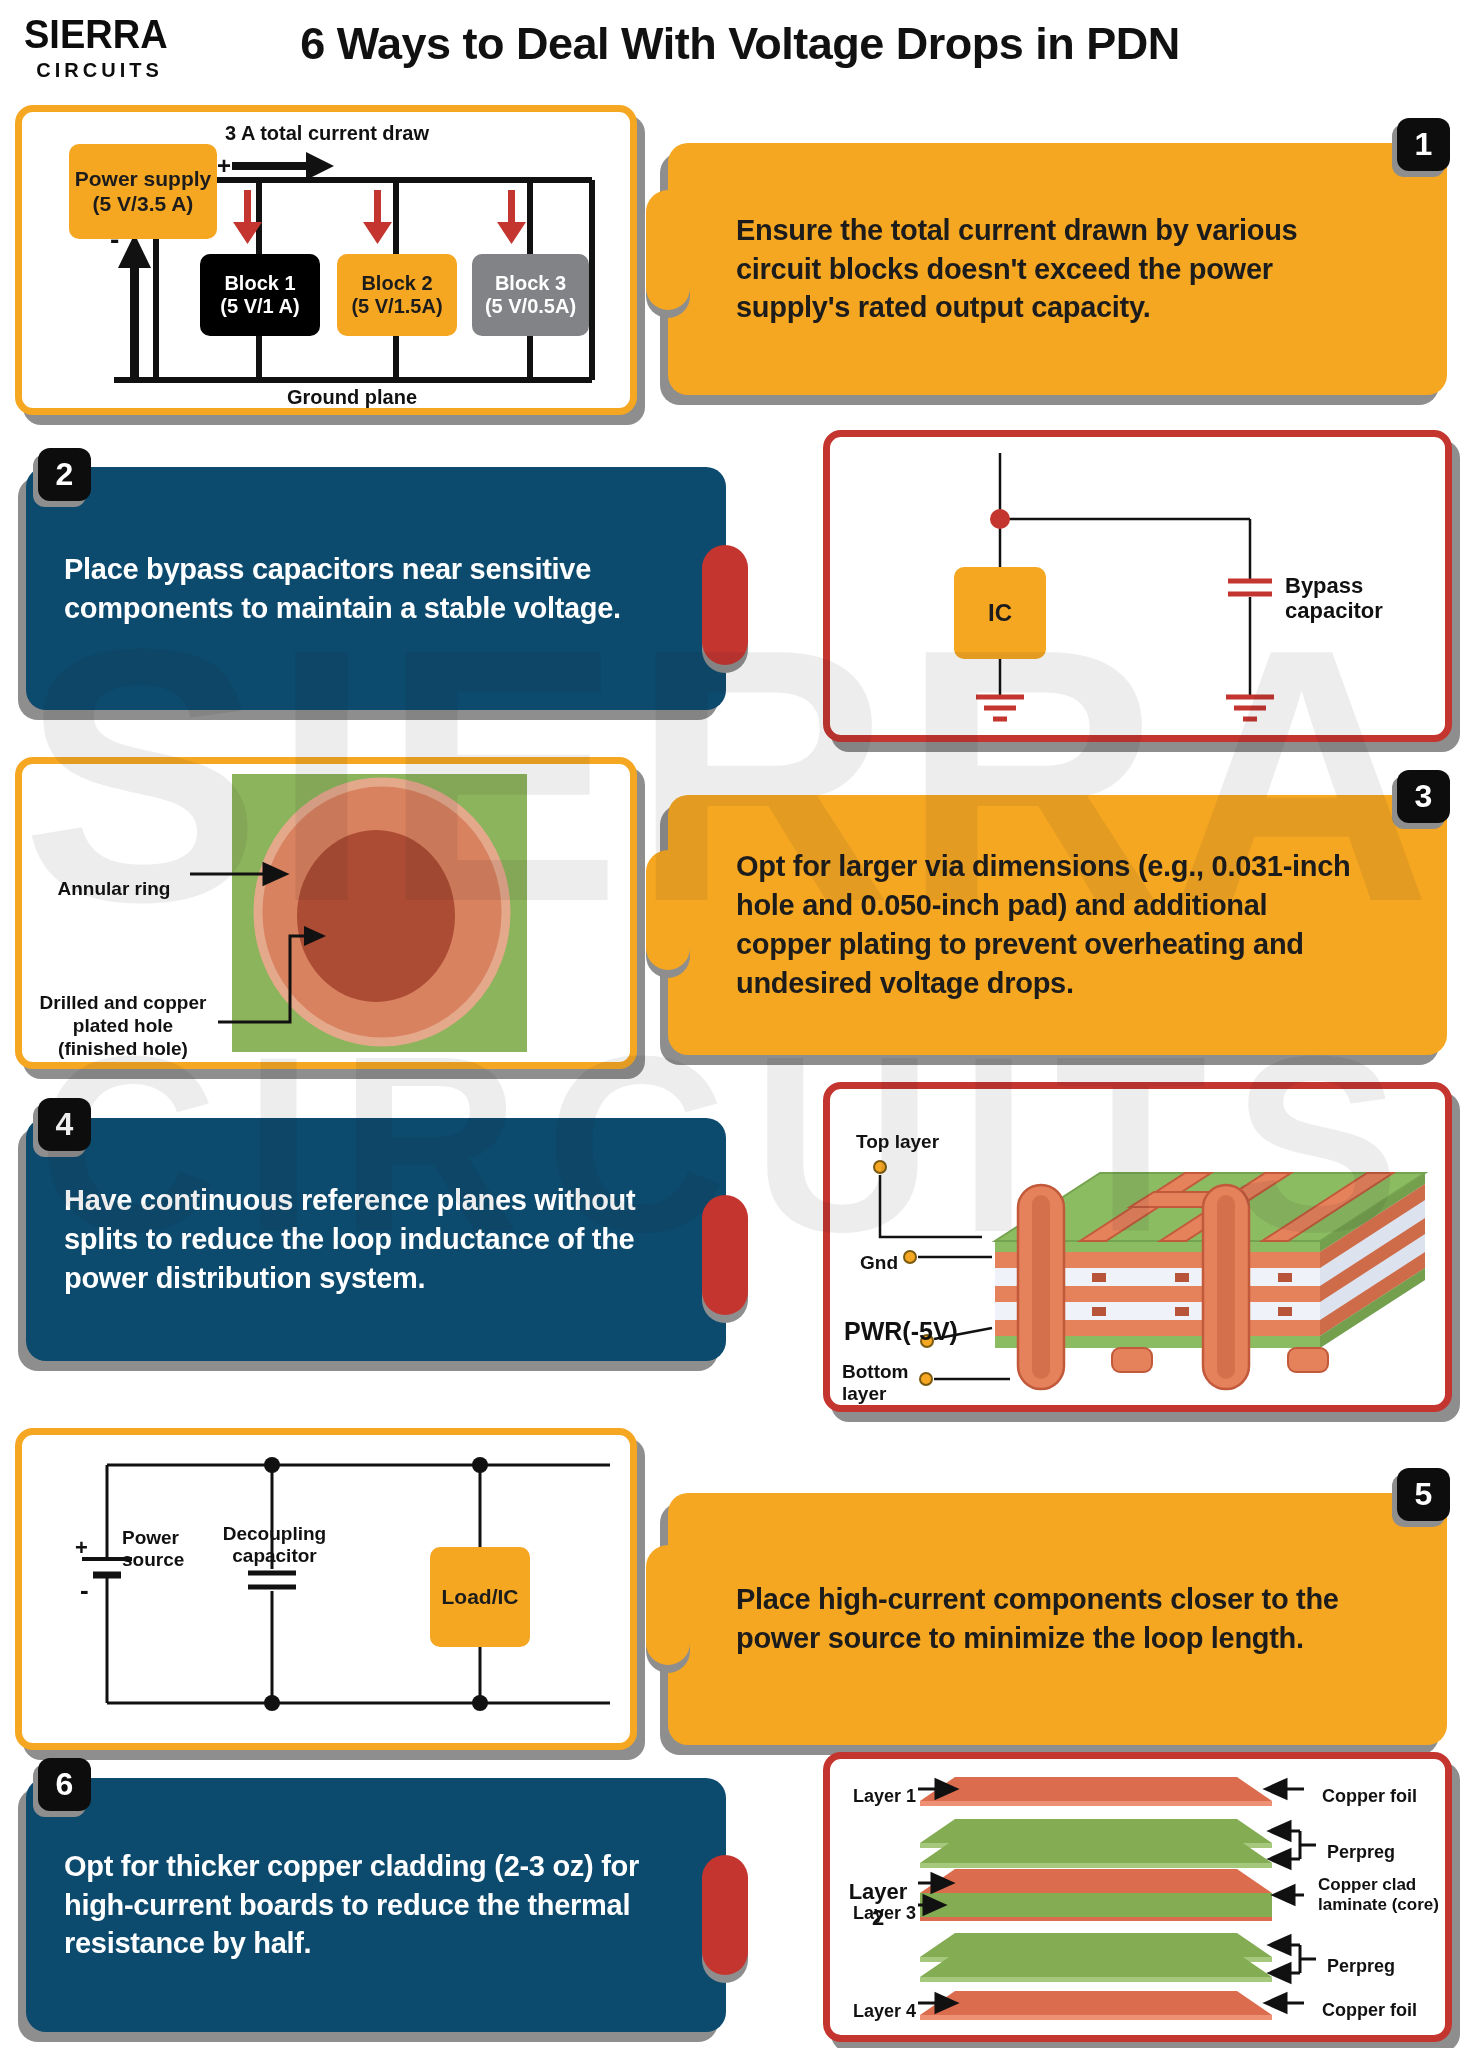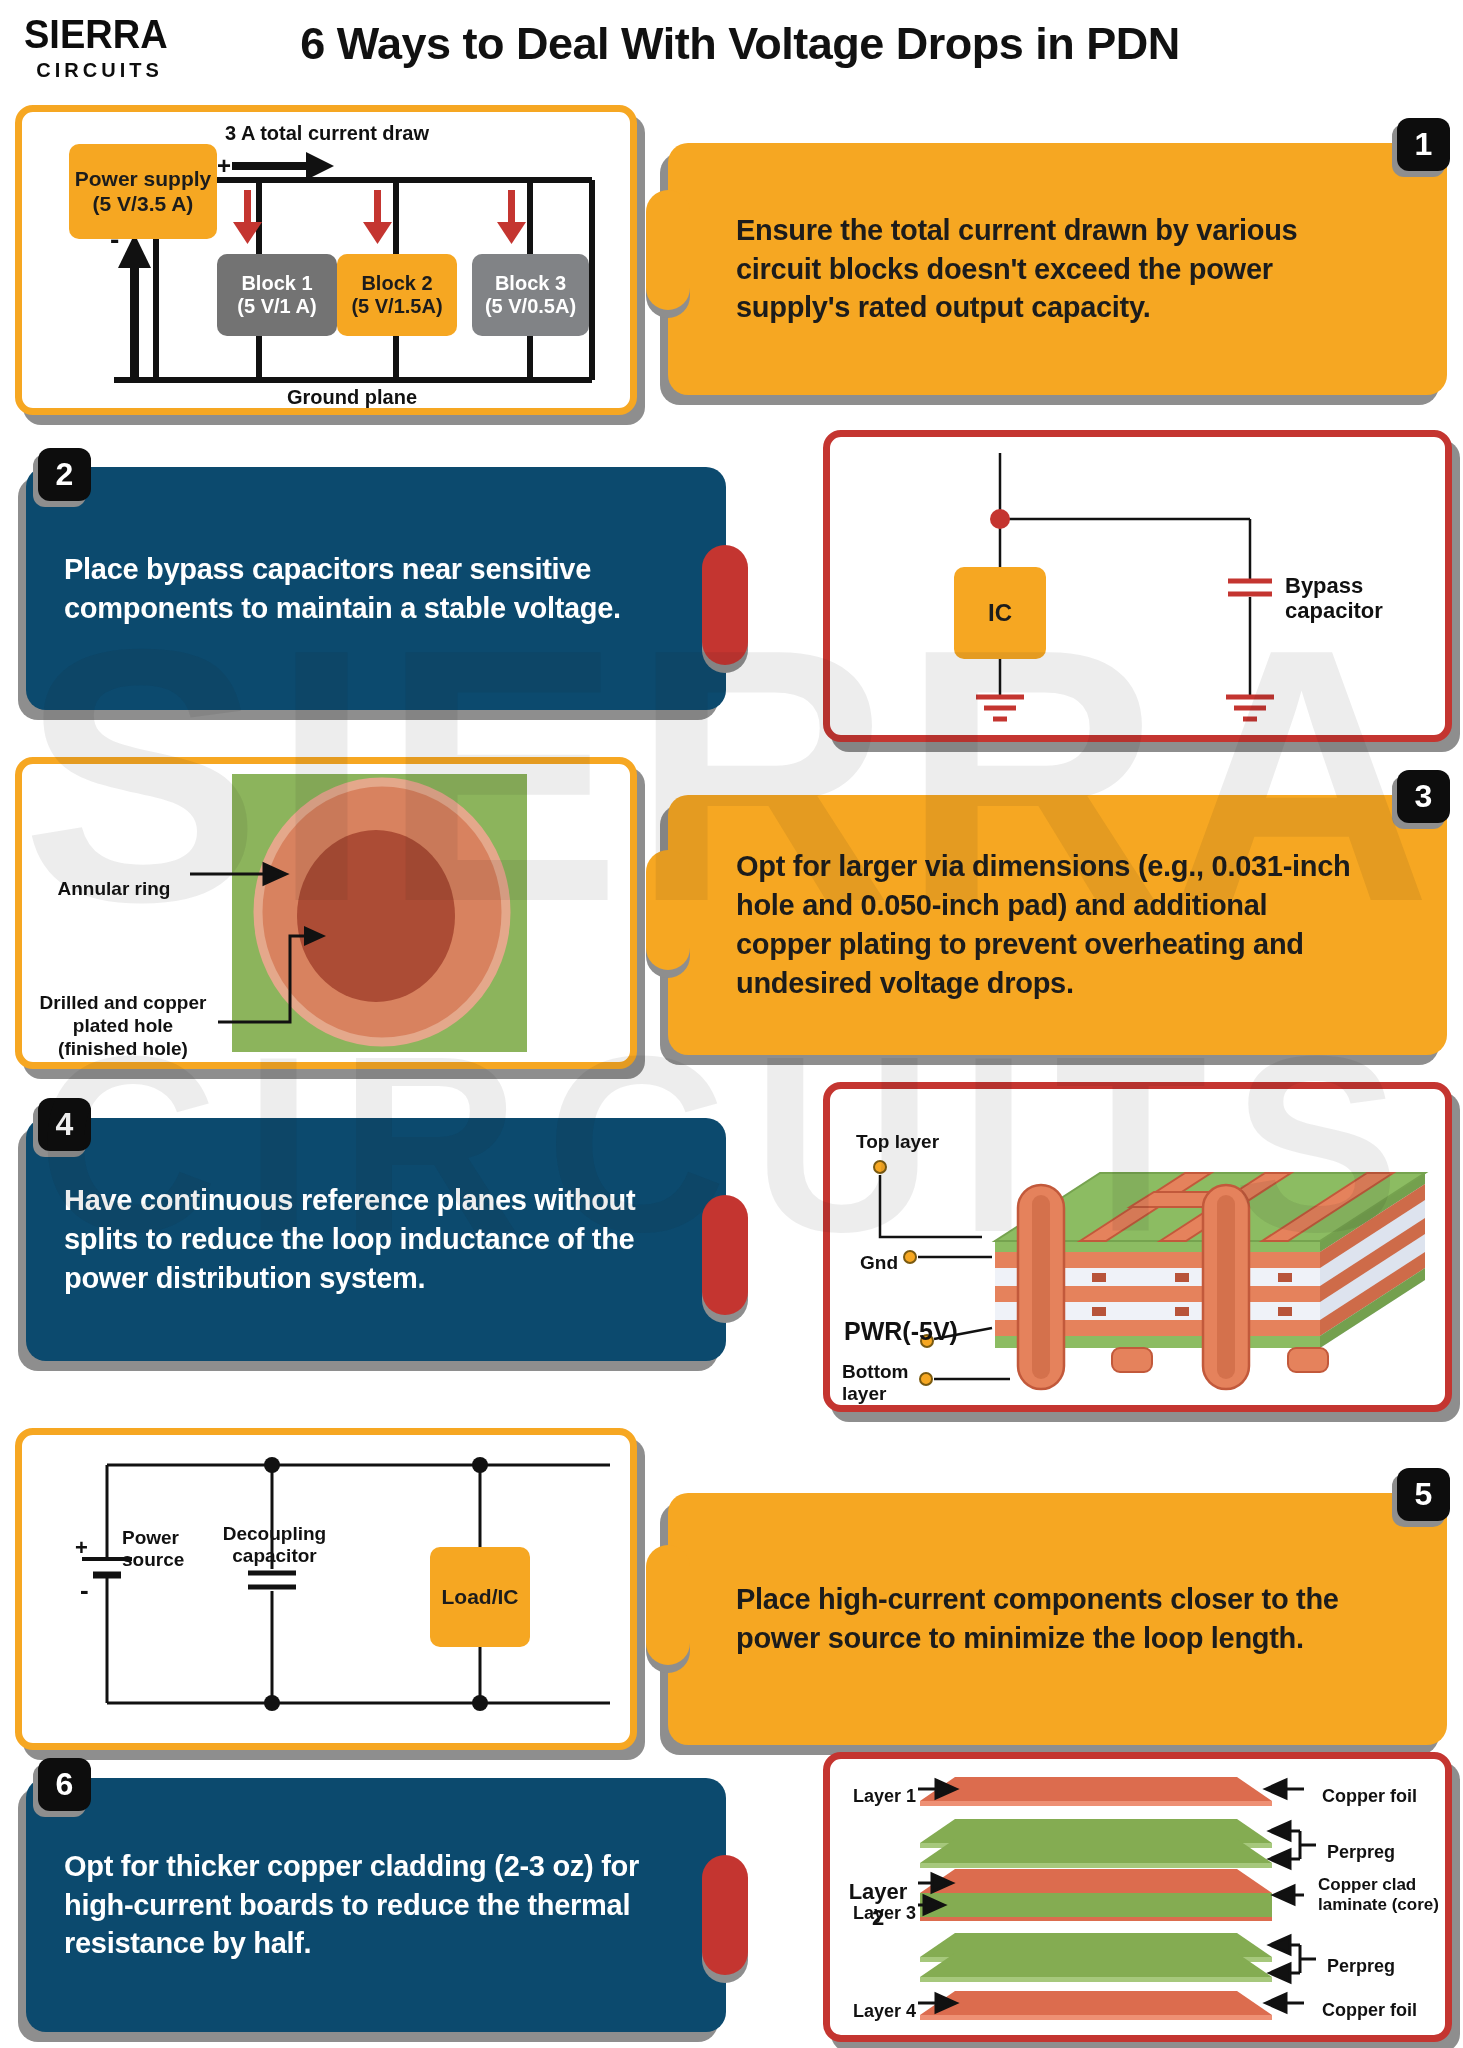--- a/index.html
+++ b/index.html
@@ -30,21 +30,21 @@
   .badge { position:absolute; z-index:4; width:53px; height:53px; background:#0d0d0d; border-radius:12px;
     color:#fff; font-size:32px; font-weight:700; display:flex; align-items:center; justify-content:center;
     box-shadow:-5px 6px 0 #8E8E8E; }
 
   
   .dlabel { position:absolute; color:#111; font-weight:700; z-index:3; }
   .box { position:absolute; z-index:3; border-radius:10px; display:flex; flex-direction:column;
     align-items:center; justify-content:center; font-weight:700; text-align:right; }
   .box .nm, .box .rt { display:block; line-height:1.15; }
   .box.yellow { background:#F6A722; color:#1c1c1c; }
-  .box.red { background:#737373; color:#fff;margin-left:17px; }
+  .box.red { background:#000000; color:#fff; }
   .box.gray { background:#818386; color:#fff; }
   svg { position:absolute; left:0; top:0; z-index:1; }
 
   
   .wm { position:absolute; z-index:10; pointer-events:none; color:rgba(30,30,30,0.08);
     font-weight:900; text-align:center; width:100%; letter-spacing:10px; line-height:1; }
 </style>
 </head>
 <body>
 

